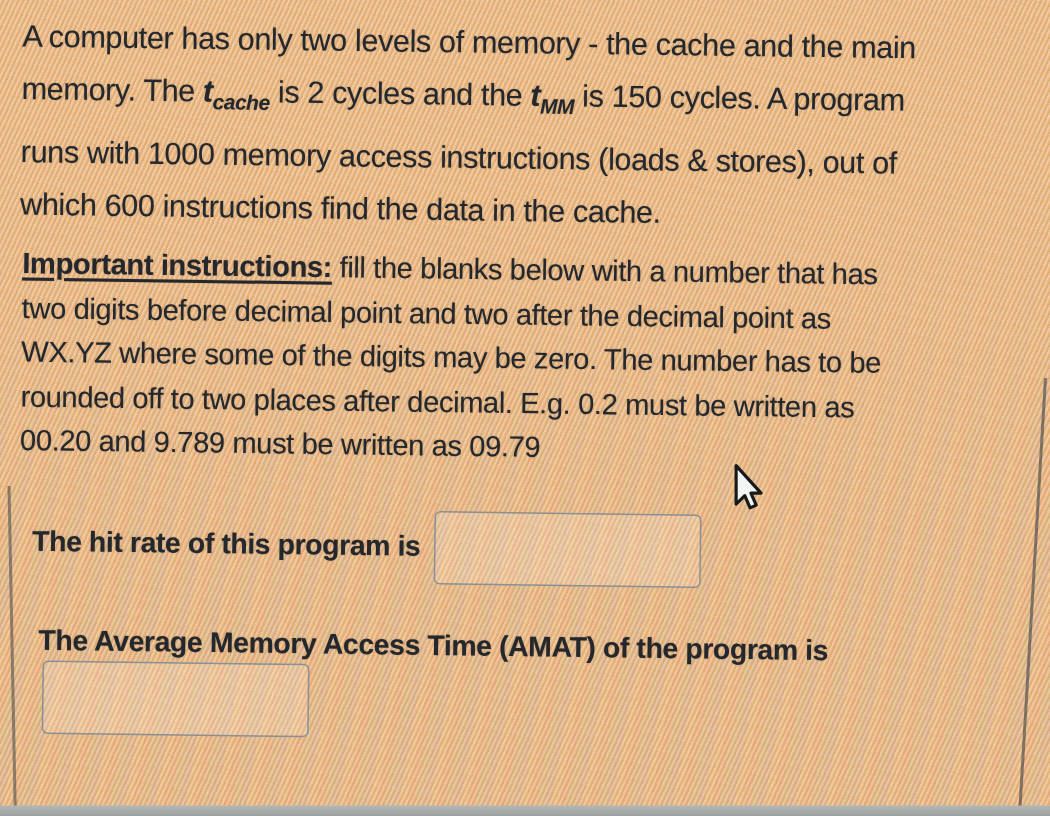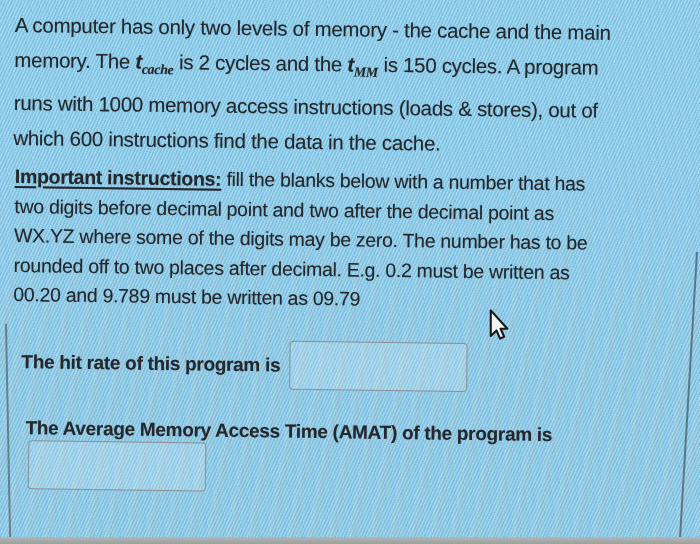--- a/index.html
+++ b/index.html
@@ -5,21 +5,21 @@
   html, body {
     margin: 0; padding: 0;
     width: 700px; height: 544px;
     overflow: hidden;
     font-family: "Liberation Sans", sans-serif;
     letter-spacing: -0.3px;
   }
   .photo {
     position: relative;
     width: 700px; height: 544px;
-    background: #7dd3fc;
+    background: #fdba74;
     overflow: hidden;
   }
   
   .stripes {
     position: absolute; inset: 0; z-index: 1;
     background: repeating-linear-gradient(115deg,
       rgba(255,255,255,0.38) 0px, rgba(255,255,255,0.38) 1px,
       rgba(171,178,174,0.16) 2px, rgba(171,178,174,0.16) 3px);
   }
   
@@ -39,21 +39,21 @@
     position: absolute; inset: 0; z-index: 5;
     transform: rotate(0.75deg);
     transform-origin: 12px 12px;
     color: #24282c;
     text-shadow: 0 0 1px rgba(40,44,48,0.35);
   }
   .para { position: absolute; white-space: nowrap; }
   .para1 { left: 15px; top: 7px;  font-size: 20.5px; line-height: 35px; }
   .para2 { left: 17px; top: 162px; font-size: 19.5px; line-height: 29.5px; }
   .var      { font-weight: 700; font-style: italic; }
-  .var sub  { font-weight: 700; font-style: italic; font-size: 0.68em; font-family: Liberation Serif, serif; }
+  .var sub  { font-weight: 700; font-style: italic; font-size: 0.68em; }
   .heading-underline {
     font-weight: 700;
     text-decoration: underline;
     text-decoration-thickness: 2px;
     text-underline-offset: 3px;
   }
   .blabel { font-weight: 700; font-size: 19px; }
   .row1 {
     position: absolute; left: 26px; top: 337px;
     display: flex; align-items: center; gap: 9px;

